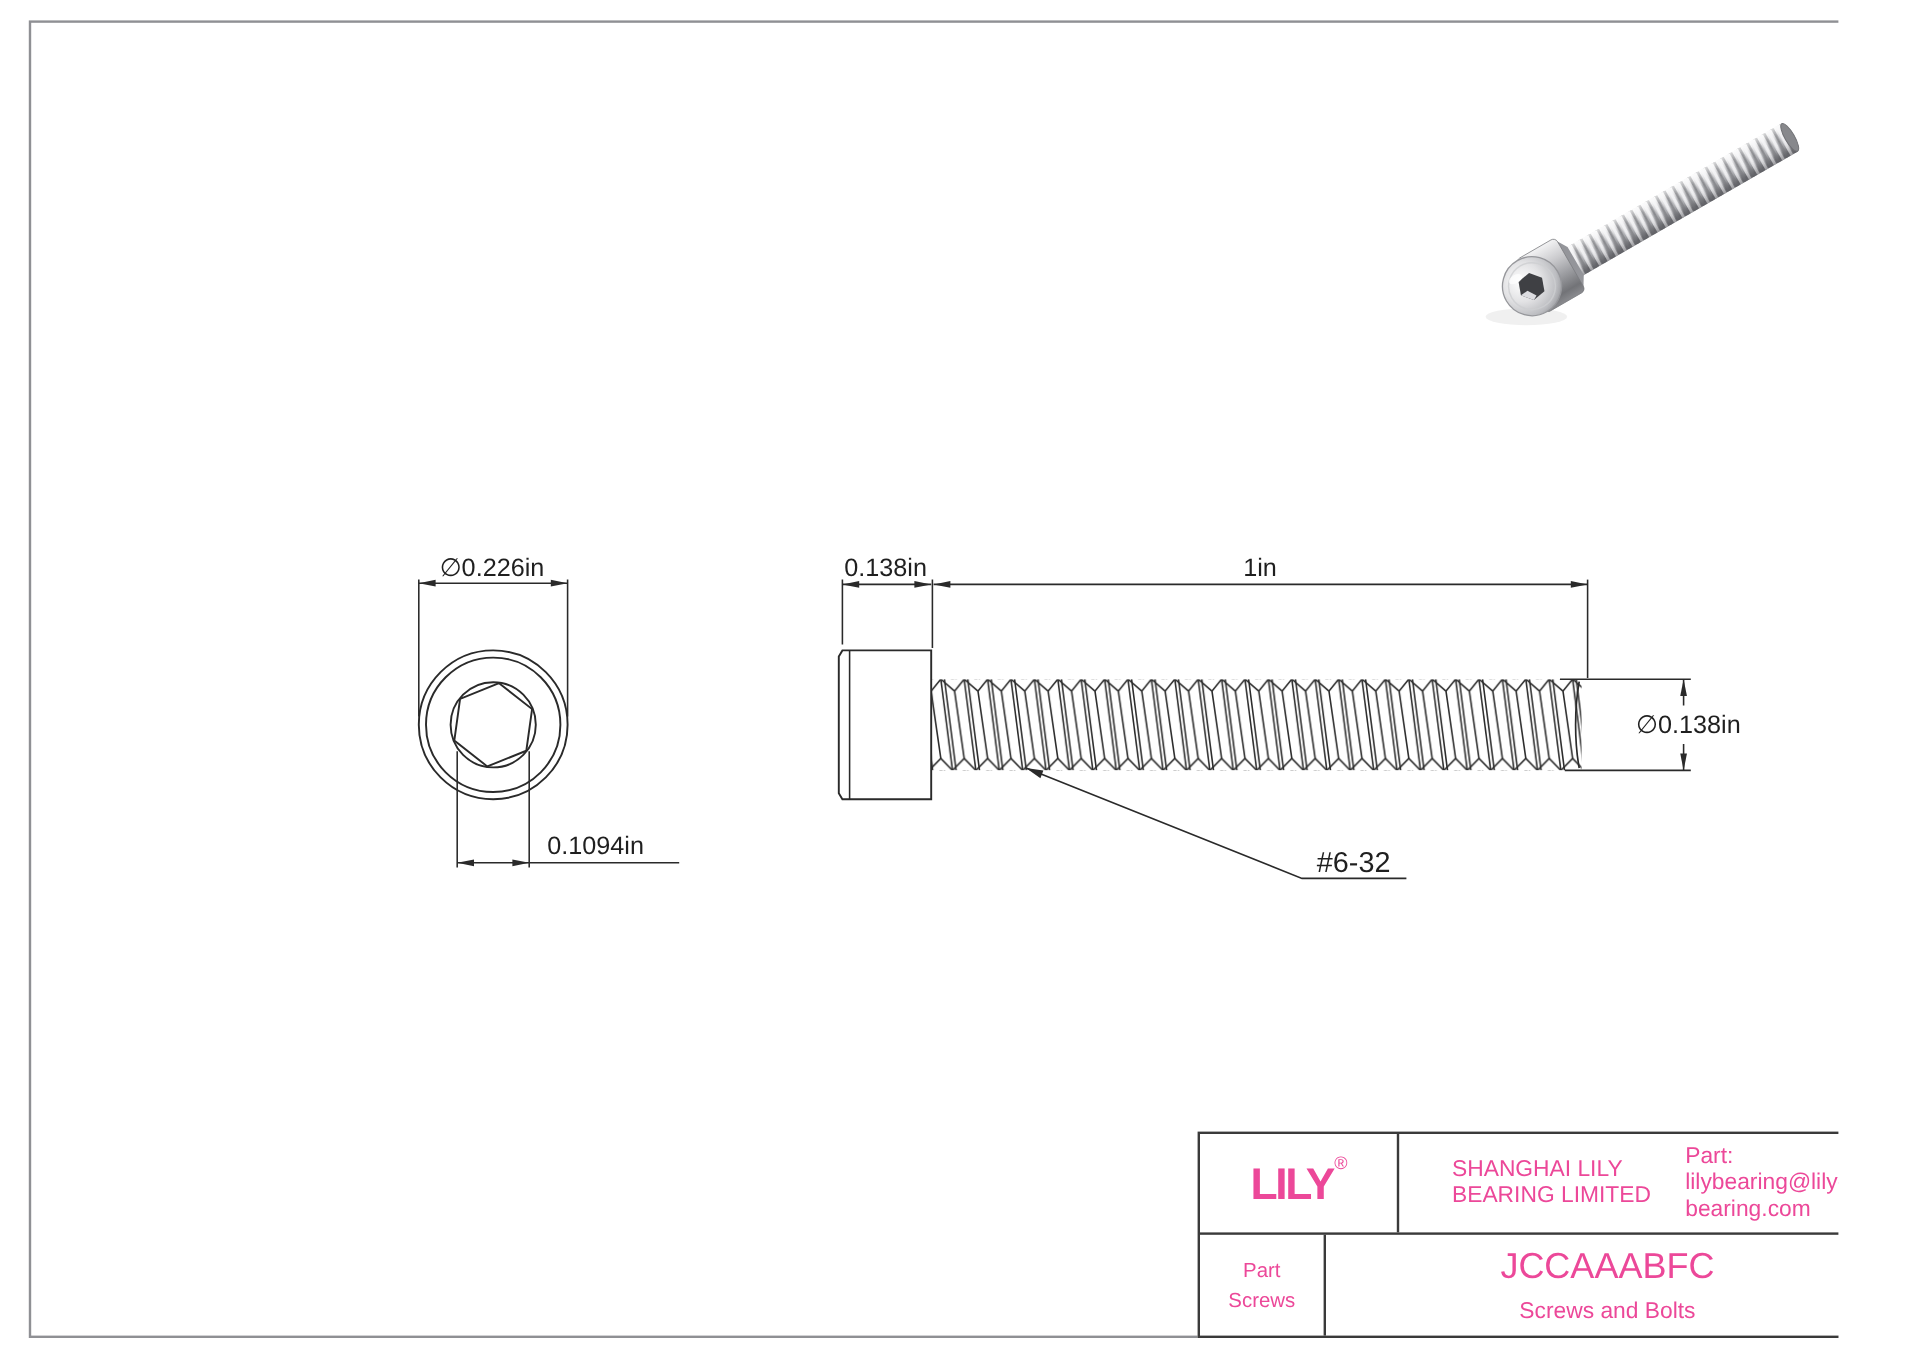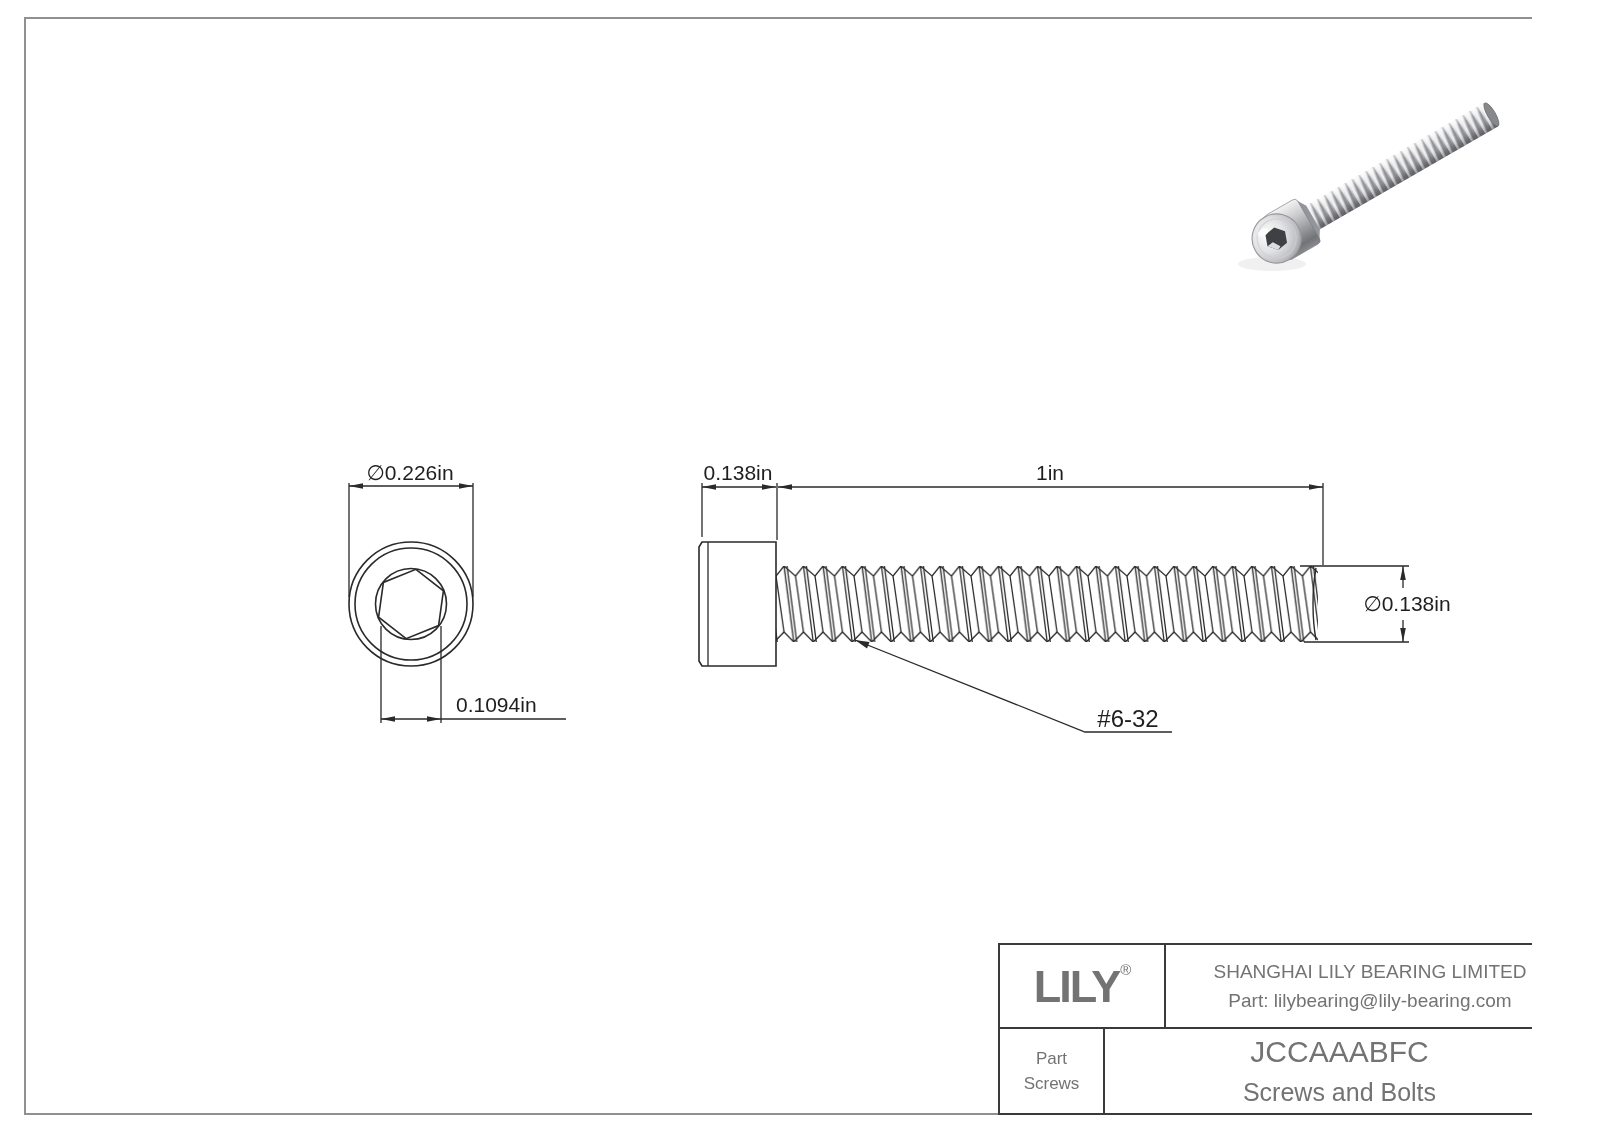--- a/index.html
+++ b/index.html
@@ -1,39 +1,39 @@
 <!DOCTYPE html>
 <html><head>
 <meta charset="utf-8">
 <style>
   html,body{margin:0;padding:0;background:#ffffff;}
   .canvas{position:relative;width:1532px;height:1132px;background:#ffffff;overflow:hidden;
-          font-family:"Liberation Sans",sans-serif;color:#737373;}
+          font-family:"Liberation Sans",sans-serif;color:#ec4899;}
   .pageborder{position:absolute;left:24px;top:17px;width:1552px;height:1098px;
               border:2px solid #8f9094;box-sizing:border-box;}
   svg.drawing{position:absolute;left:0;top:0;}
   svg text{font-family:"Liberation Sans","DejaVu Sans",sans-serif;fill:#1f1f1f;}
 
   
   .titleblock{position:absolute;left:998px;top:943px;width:578px;height:172px;
               border:2px solid #3a3a3a;background:#fff;box-sizing:border-box;}
   .tb-row1{display:flex;height:82px;border-bottom:2px solid #3a3a3a;}
   .tb-row2{display:flex;height:84px;}
   .tb-logo{width:164px;border-right:2px solid #3a3a3a;display:flex;
            align-items:center;justify-content:center;}
-  .tb-logo .word{font-size:45px;font-weight:bold;letter-spacing:-2px;line-height:1;}
+  .tb-logo .word{font-size:37px;font-weight:bold;letter-spacing:-2px;line-height:1;}
   .tb-logo sup{font-size:15px;font-weight:normal;position:relative;top:-17px;left:1px;}
-  .tb-company{flex:1;display:flex;flex-direction:column;justify-content:center;
-              align-items:center;gap:7px;font-size:19px;}
+  .tb-company{flex:1;display:flex;justify-content:center;
+              align-items:center;gap:7px;font-size:19px;margin-left:44px;}
   .tb-partlabel{width:103px;border-right:2px solid #3a3a3a;display:flex;flex-direction:column;
                 justify-content:center;align-items:center;font-size:17px;line-height:1.5;}
   .tb-partvalue{flex:1;display:flex;flex-direction:column;justify-content:center;
                 align-items:center;gap:9px;}
   .tb-partnumber{font-size:30px;}
-  .tb-category{font-size:25px;}
+  .tb-category{font-size:19px;}
 </style>
 </head>
 <body>
 
 <div class="canvas">
 
   <div class="pageborder"></div>
 
   <svg class="drawing" width="1600" height="1132" viewBox="0 0 1600 1132">
     <defs>

